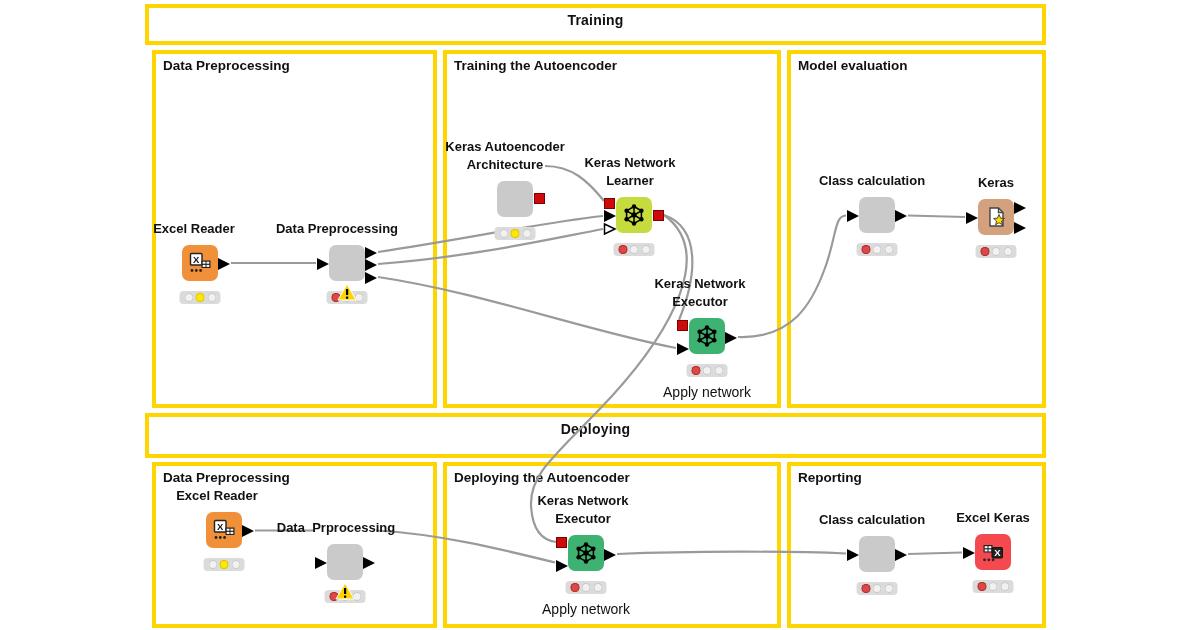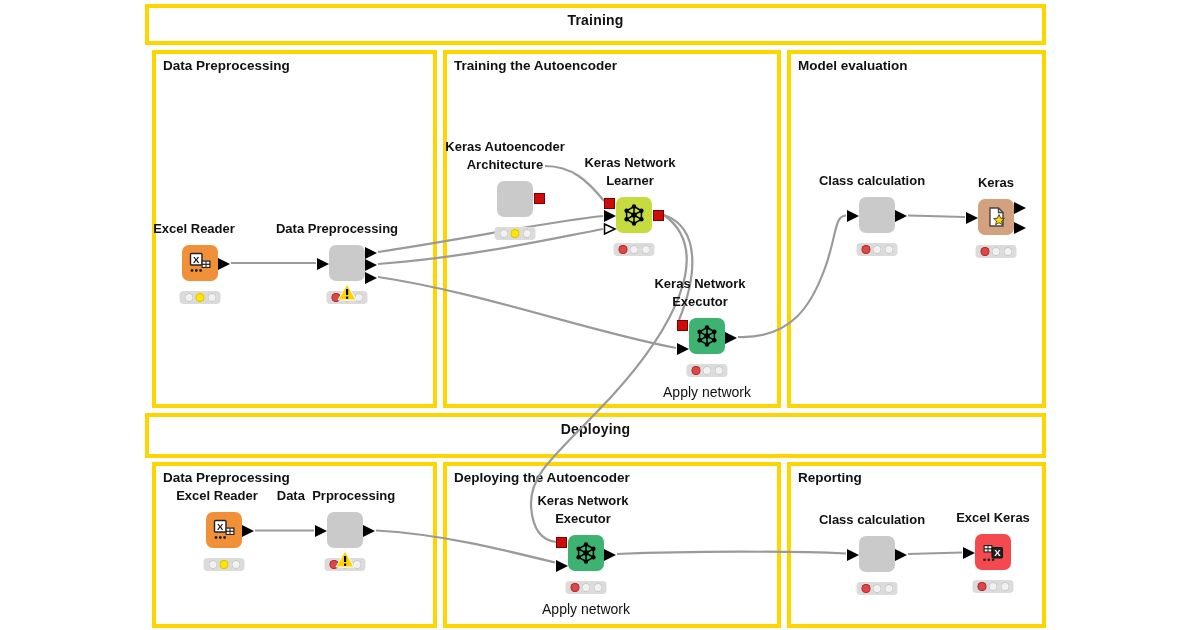--- a/index.html
+++ b/index.html
@@ -324,21 +324,21 @@
           <path d="M1,1 L13,7 L1,13 Z" fill="#000"></path>
         </svg>
     </span>
     <div class="lights">
       <span class="lamp"></span>
       <span class="lamp yellow"></span>
       <span class="lamp"></span>
     </div>
   </div>
 
-  <div class="node" style="left:327px;top:512px;">
+  <div class="node" style="left:327px;top:544px;">
     <div class="label" style="--lx:-9px;">Data  Prprocessing</div>
     <div class="icon" style="background:#CACACA;"></div>
     <span class="p in" style="top:12px;">
       <svg width="14" height="14">
           <path d="M1,1 L13,7 L1,13 Z" fill="#000"></path>
         </svg>
     </span>
     <span class="p out" style="top:12px;">
       <svg width="14" height="14">
           <path d="M1,1 L13,7 L1,13 Z" fill="#000"></path>

